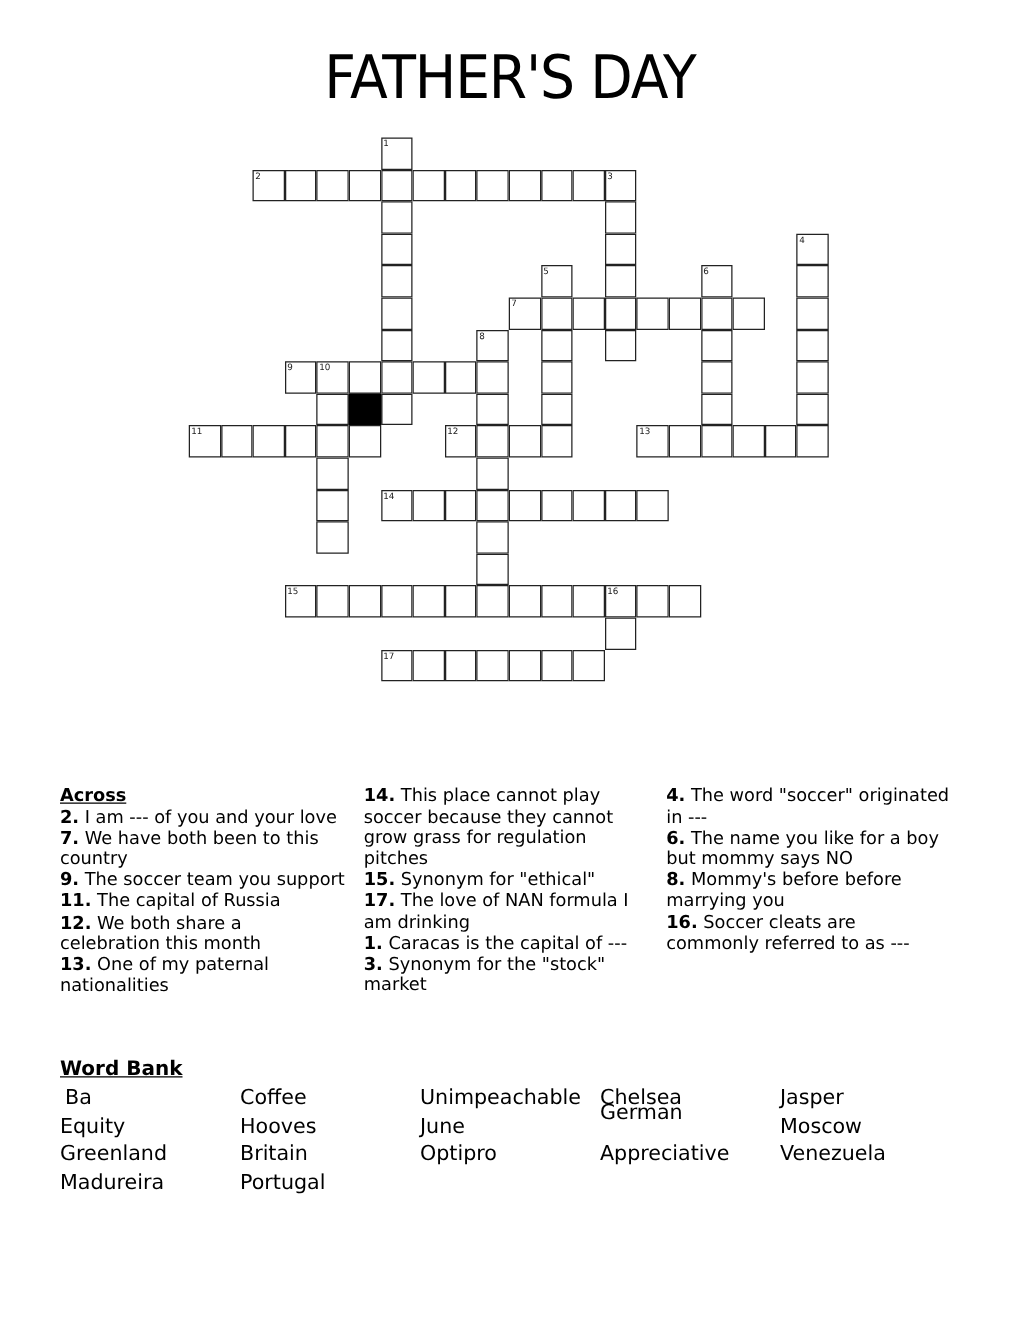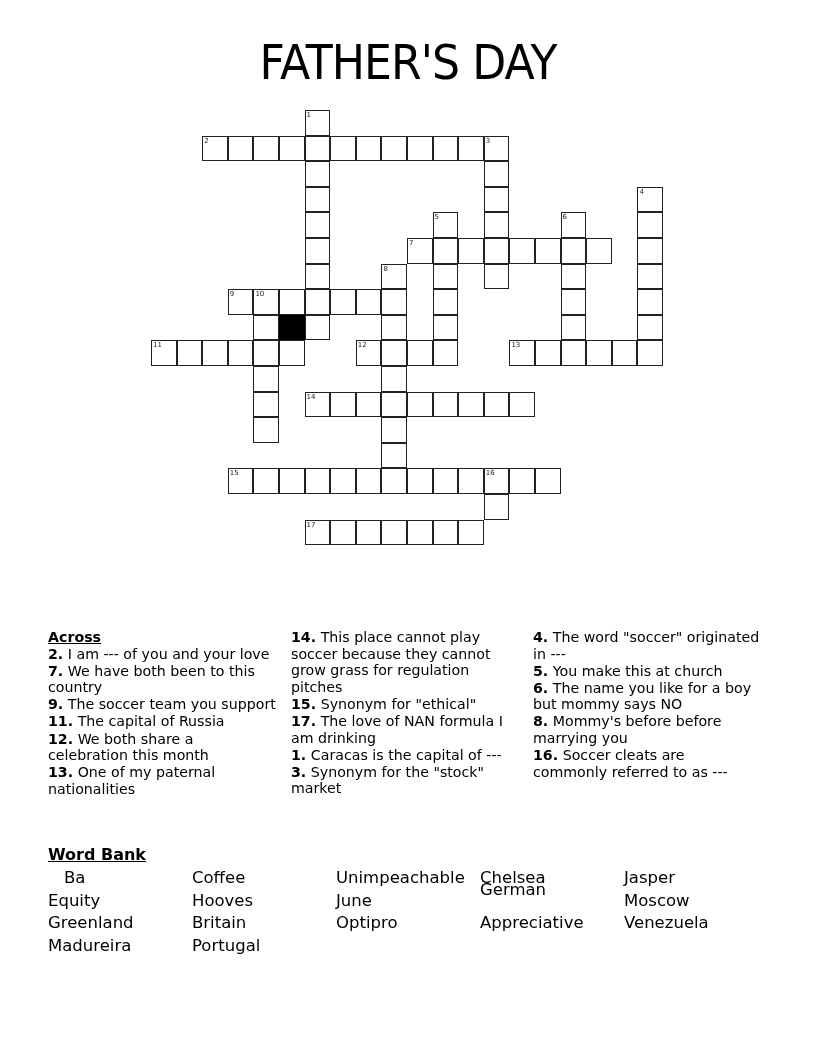--- a/index.html
+++ b/index.html
@@ -187,30 +187,29 @@
   </div>
   <div class="col" style="left:291px;">
     <div class="clue"><b>14.</b> <span>This place cannot play soccer because they cannot grow grass for regulation pitches</span></div>
     <div class="clue"><b>15.</b> <span>Synonym for "ethical"</span></div>
     <div class="clue"><b>17.</b> <span>The love of NAN formula I am drinking</span></div>
     <div class="clue"><b>1.</b> <span>Caracas is the capital of ---</span></div>
     <div class="clue"><b>3.</b> <span>Synonym for the "stock" market</span></div>
   </div>
   <div class="col" style="left:533px;">
     <div class="clue"><b>4.</b> <span>The word "soccer" originated in ---</span></div>
-    <div class="clue"><b>5.</b> <span>You make this at church</span></div>
     <div class="clue"><b>6.</b> <span>The name you like for a boy but mommy says NO</span></div>
     <div class="clue"><b>8.</b> <span>Mommy's before before marrying you</span></div>
     <div class="clue"><b>16.</b> <span>Soccer cleats are commonly referred to as ---</span></div>
   </div>
 </div>
 
 <div class="wordbank-title">Word Bank</div>
 <div class="wordbank" id="wordbank">
-  <div class="wb" style="left:16px;top:0px;">Ba</div>
+  <div class="wb" style="left:4px;top:0px;">Ba</div>
   <div class="wb" style="left:0px;top:22.5px;">Equity</div>
   <div class="wb" style="left:0px;top:45px;">Greenland</div>
   <div class="wb" style="left:0px;top:67.5px;">Madureira</div>
   <div class="wb" style="left:144px;top:0px;">Coffee</div>
   <div class="wb" style="left:144px;top:22.5px;">Hooves</div>
   <div class="wb" style="left:144px;top:45px;">Britain</div>
   <div class="wb" style="left:144px;top:67.5px;">Portugal</div>
   <div class="wb" style="left:288px;top:0px;">Unimpeachable</div>
   <div class="wb" style="left:288px;top:22.5px;">June</div>
   <div class="wb" style="left:288px;top:45px;">Optipro</div>

